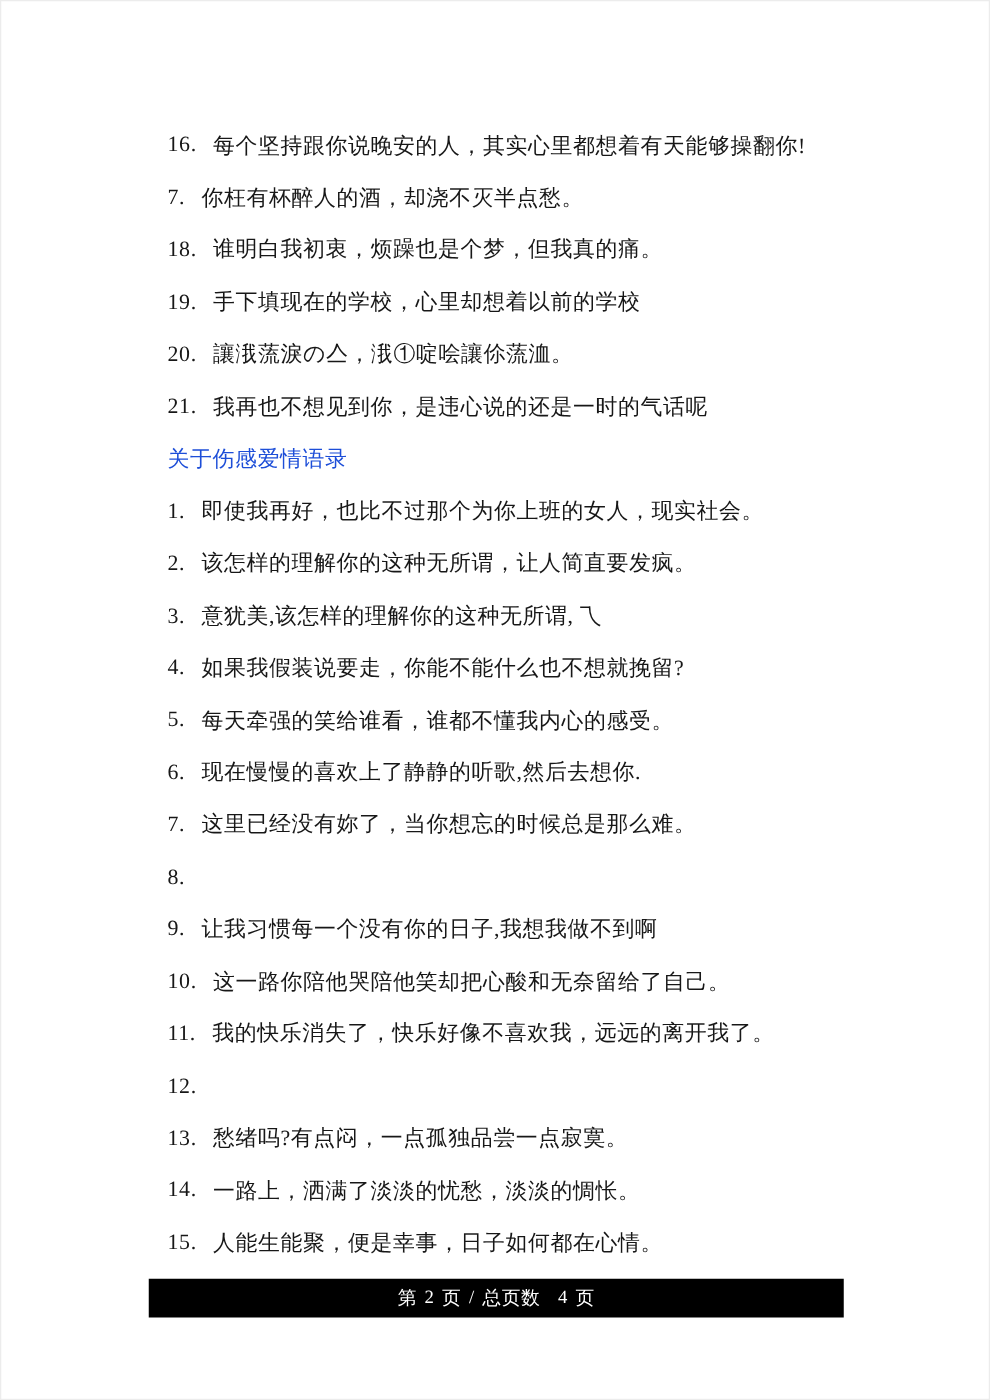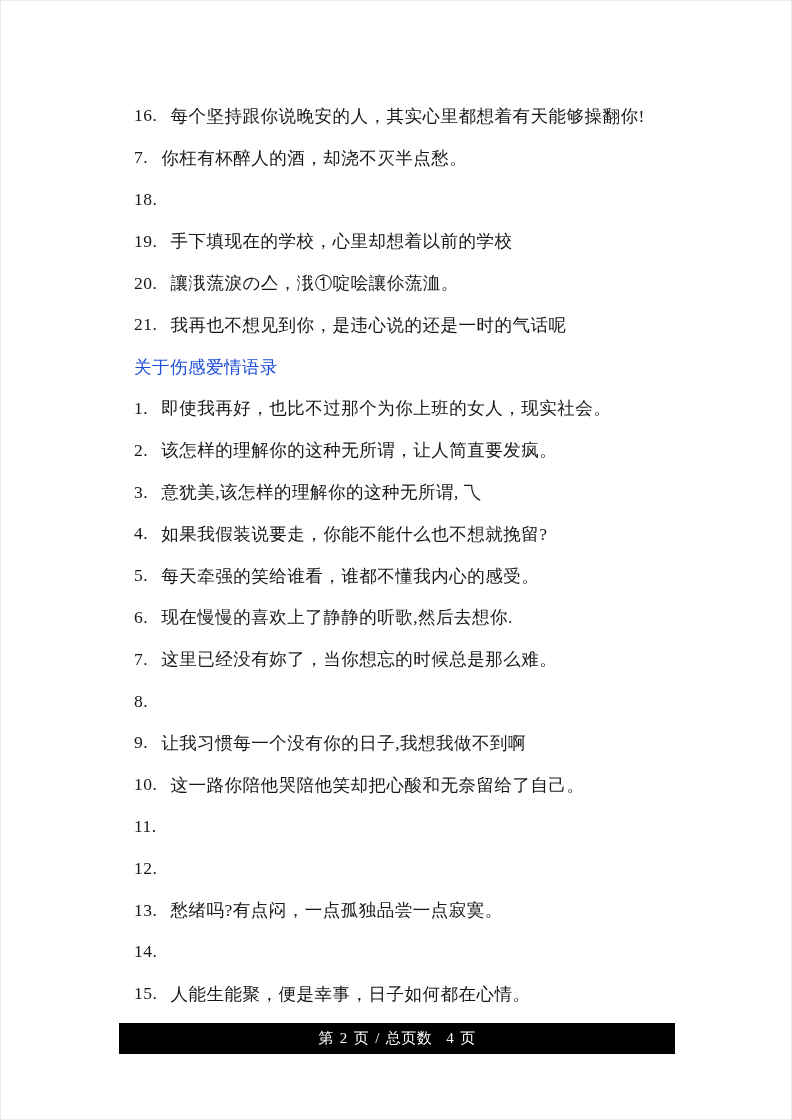--- a/index.html
+++ b/index.html
@@ -73,20 +73,21 @@
     <div class="line">
       <span class="num">16.</span>
       <span class="txt">每个坚持跟你说晚安的人，其实心里都想着有天能够操翻你!</span>
     </div>
     <div class="line">
       <span class="num">7.</span>
       <span class="txt">你枉有杯醉人的酒，却浇不灭半点愁。</span>
     </div>
     <div class="line">
       <span class="num">18.</span>
+      <span class="txt">谁明白我初衷，烦躁也是个梦，但我真的痛。</span>
     </div>
     <div class="line">
       <span class="num">19.</span>
       <span class="txt">手下填现在的学校，心里却想着以前的学校</span>
     </div>
     <div class="line">
       <span class="num">20.</span>
       <span class="txt">讓涐蓅淚の亼，涐①啶哙讓伱蓅洫。</span>
     </div>
     <div class="line">
@@ -130,30 +131,32 @@
     <div class="line">
       <span class="num">9.</span>
       <span class="txt">让我习惯每一个没有你的日子,我想我做不到啊</span>
     </div>
     <div class="line">
       <span class="num">10.</span>
       <span class="txt">这一路你陪他哭陪他笑却把心酸和无奈留给了自己。</span>
     </div>
     <div class="line">
       <span class="num">11.</span>
+      <span class="txt">我的快乐消失了，快乐好像不喜欢我，远远的离开我了。</span>
     </div>
     <div class="line">
       <span class="num">12.</span>
     </div>
     <div class="line">
       <span class="num">13.</span>
       <span class="txt">愁绪吗?有点闷，一点孤独品尝一点寂寞。</span>
     </div>
     <div class="line">
       <span class="num">14.</span>
+      <span class="txt">一路上，洒满了淡淡的忧愁，淡淡的惆怅。</span>
     </div>
     <div class="line">
       <span class="num">15.</span>
       <span class="txt">人能生能聚，便是幸事，日子如何都在心情。</span>
     </div>
 
   </div>
 
   <div class="footer-bar">
     <span>第</span>

